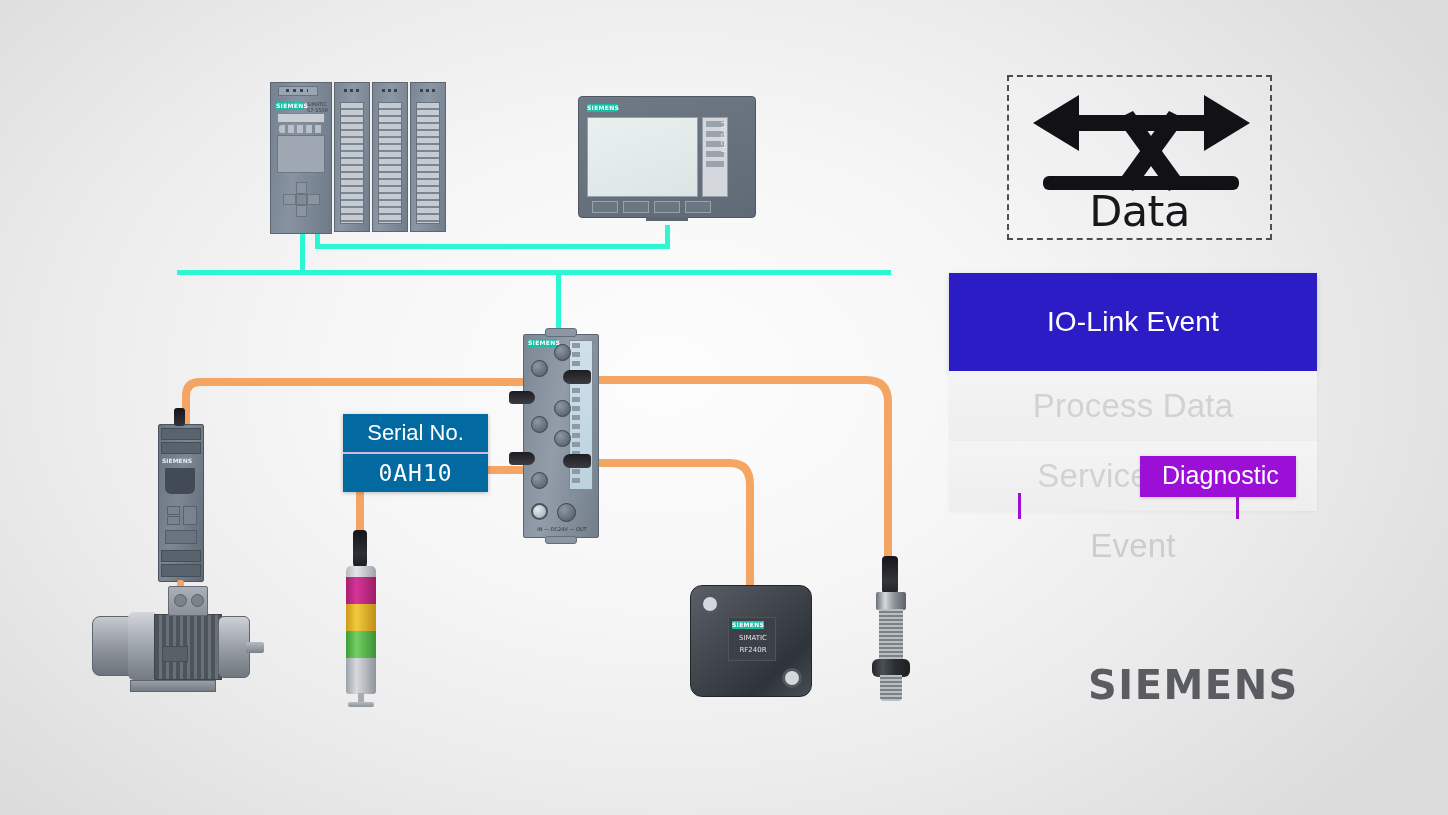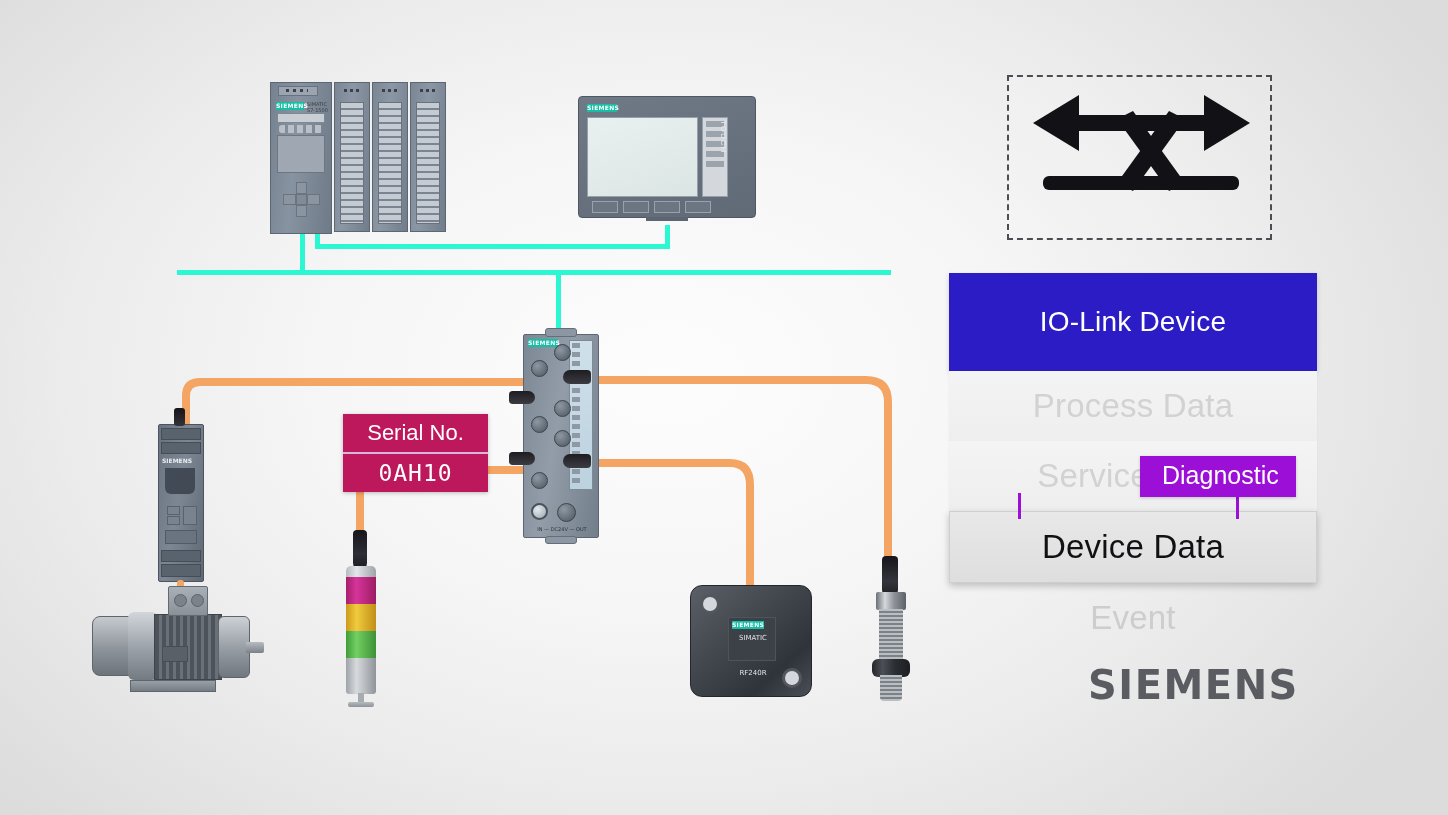--- a/index.html
+++ b/index.html
@@ -69,21 +69,21 @@
     white-space:nowrap; line-height:1;
     box-shadow:0 1px 3px rgba(0,0,0,0.2);
   }
   .badge-stem {
     position:absolute; z-index:5; width:3px; background:#9b0fd6;
   }
 
   
   #serial-box {
     position:absolute; left:343px; top:414px; width:145px; height:78px;
-    background:#be185d; z-index:20;
+    background:#0369a1; z-index:20;
     box-shadow:0 1px 4px rgba(0,0,0,0.25);
   }
   #serial-title, #serial-value {
     position:absolute; left:0; width:145px; text-align:center;
     color:#ffffff; font-size:22px;
   }
   #serial-title { top:6px; }
   #serial-value { top:46px; font-family:"DejaVu Sans Mono", monospace; font-size:23px; letter-spacing:1px; }
   #serial-div { position:absolute; left:0; top:38px; width:145px; height:2px; background:#d7b5dc; }
 
@@ -249,21 +249,21 @@
 
   <div class="abs" style="left:690px; top:585px; width:122px; height:112px;">
     <div class="abs" style="left:0; top:0; width:122px; height:112px; border-radius:12px;
                 background:linear-gradient(138deg,#5b6068 0%,#43484f 40%,#2f343a 75%,#4a4f57 100%);
                 border:1px solid #23272c;"></div>
     <div class="abs" style="left:10px; top:9px; width:20px; height:20px; border-radius:50%; background:#d4d8dc; border:3px solid #52575e;"></div>
     <div class="abs" style="left:92px; top:83px; width:20px; height:20px; border-radius:50%; background:#d4d8dc; border:3px solid #52575e;"></div>
     <div class="abs" style="left:38px; top:32px; width:48px; height:44px; background:#3c4148; border:1px solid #4e545b;"></div>
     <div class="abs lbl-siemens" style="left:42px; top:36px; width:32px; height:8px; line-height:8px;">SIEMENS</div>
     <div class="abs" style="left:40px; top:49px; width:46px; font-size:7px; color:#dfe3e7; text-align:center; font-family:'DejaVu Sans',sans-serif;">SIMATIC</div>
-    <div class="abs" style="left:40px; top:61px; width:46px; font-size:7px; color:#dfe3e7; text-align:center; font-family:'DejaVu Sans',sans-serif;margin-top:23px;">RF240R</div>
+    <div class="abs" style="left:40px; top:61px; width:46px; font-size:7px; color:#dfe3e7; text-align:center; font-family:'DejaVu Sans',sans-serif;">RF240R</div>
   </div>
 
   <div class="abs" style="left:866px; top:560px; width:50px; height:140px;">
     <div class="abs" style="left:16px; top:-4px; width:16px; height:42px; background:linear-gradient(180deg,#15151a 0%,#34343c 60%,#1b1b21 100%); border-radius:4px 4px 8px 8px;"></div>
     <div class="abs" style="left:10px; top:32px; width:30px; height:18px;
                 background:linear-gradient(90deg,#6b7076 0%,#d5d9dd 30%,#8d9399 60%,#5d6268 100%); border-radius:2px;"></div>
     <div class="abs" style="left:13px; top:49px; width:24px; height:52px;
                 background:repeating-linear-gradient(180deg,#b9bec3 0 2px,#7c8187 2px 4px);"></div>
     <div class="abs" style="left:6px; top:99px; width:38px; height:18px;
                 background:linear-gradient(90deg,#24262a 0%,#4c5056 28%,#2b2e33 60%,#1c1e22 100%); border-radius:6px;"></div>
@@ -284,40 +284,38 @@
 
       <polygon points="221,36 175,8 175,64" fill="#111116"></polygon>
 
       <path d="M 48 28 L 110 28 L 160 28 L 178 28 L 178 44 L 158 44 L 110 44 L 48 44 Z" fill="#111116"></path>
 
       <rect x="14" y="89" width="196" height="14" rx="6" fill="#111116"></rect>
 
       <path d="M 104 24 L 156 96 L 140 104 L 88 32 Z" fill="#111116"></path>
       <path d="M 140 24 L 88 96 L 104 104 L 156 32 Z" fill="#111116"></path>
     </svg>
+    <div id="legend-label">Data</div>
   </div>
 
   <div id="panel">
     <div id="panel-header" class="prow">
       <div>
-        <div>IO-Link Device</div>
+        <div>IO-Link Event</div>
       </div>
     </div>
 
     <div class="prow prow-faded">
       <span>Process Data</span>
     </div>
 
     <div class="prow prow-faded">
       <span>Service Data</span>
     </div>
 
-    <div class="prow prow-active">
-      <span>Device Data</span>
-    </div>
 
     <div class="prow prow-ghost">
       <span>Event</span>
     </div>
   </div>
 
   <div class="badge-stem" style="left:1018px; top:493px; height:26px;"></div>
 
   <div class="badge" style="left:1140px; top:456px;padding-left:22px;">
     <span>Diagnostic</span>

